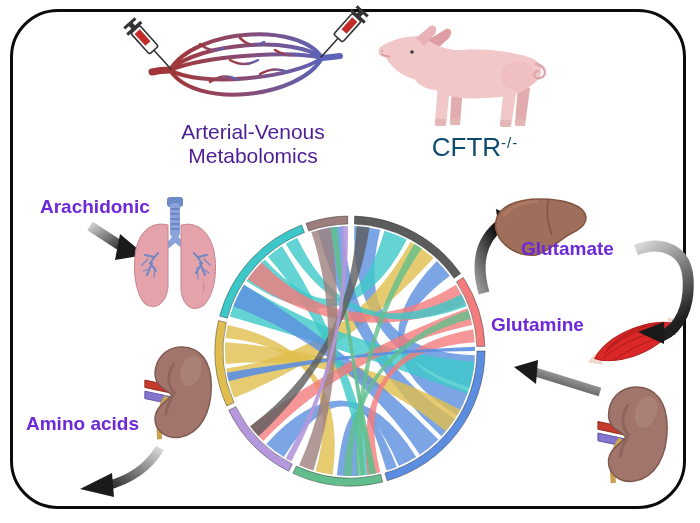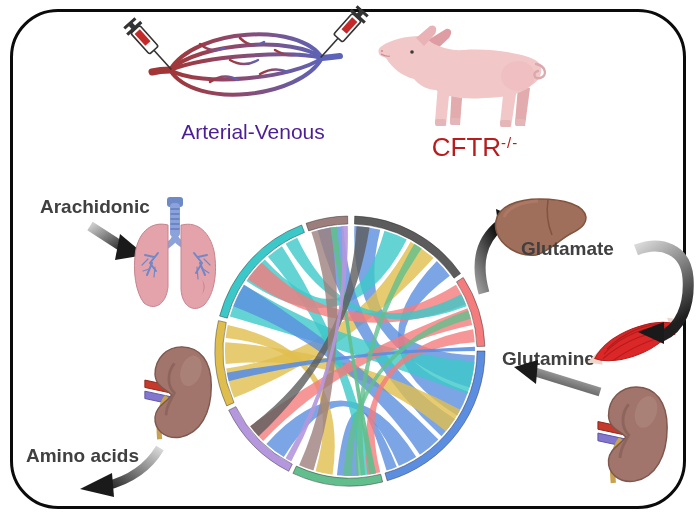--- a/index.html
+++ b/index.html
@@ -4,28 +4,28 @@
 <style>
   html,body{margin:0;padding:0;background:#ffffff;}
   .stage{position:relative;width:700px;height:523px;background:#ffffff;overflow:hidden;
          font-family:"Liberation Sans", sans-serif;}
   .frame{position:absolute;left:10px;top:9px;width:676px;height:500px;
          border:3px solid #0b0b0b;border-radius:48px;box-sizing:border-box;}
   .abs{position:absolute;}
   .av-title{left:148px;top:120px;width:210px;text-align:center;
             font-size:21px;line-height:24px;color:#4c1d95;}
   .cftr{left:400px;top:132px;width:150px;text-align:center;
-        font-size:26px;color:#b91c1c;}
+        font-size:26px;color:#0c4a6e;}
   .cftr sup{font-size:15px;vertical-align:8px;letter-spacing:1px;}
-  .lbl{font-size:19px;font-weight:bold;color:#404040;line-height:22px;}
+  .lbl{font-size:19px;font-weight:bold;color:#6d28d9;line-height:22px;}
   .lbl-arachidonic{left:40px;top:196px;width:140px;}
   .lbl-glutamate{left:521px;top:238px;}
-  .lbl-glutamine{left:502px;top:314px;margin-top:34px;}
+  .lbl-glutamine{left:491px;top:314px;}
   .lbl-glucose{left:507px;top:396px;}
-  .lbl-amino{left:26px;top:413px;margin-top:32px;}
+  .lbl-amino{left:26px;top:413px;}
   svg{display:block;overflow:visible;}
 </style>
 </head>
 <body>
 
 <div class="stage">
 
   <div class="frame"></div>
 
   <svg width="0" height="0">
@@ -114,20 +114,21 @@
     <ellipse cx="146" cy="52" rx="17" ry="15" fill="#eebcbe" opacity="0.7"></ellipse>
     <path d="M44,14 L58,2 C63,0 66,4 63,10 L52,22 Z" fill="#e9b2b6"></path>
     <circle cx="40" cy="28" r="1.8" fill="#3a3a3a"></circle>
     <path d="M9,30 Q14,33 18,32" stroke="#d08a90" stroke-width="1.2" fill="none"></path>
     <circle cx="10" cy="27" r="1" fill="#c98b90"></circle>
     <path d="M164,40 C174,42 176,52 168,54 C162,56 160,48 166,47" stroke="#dba9ad" stroke-width="2.4" fill="none" stroke-linecap="round"></path>
   </svg>
 
   <div class="abs av-title">
     <div>Arterial-Venous</div>
+    <div>Metabolomics</div>
   </div>
   <div class="abs cftr">
     <span>CFTR</span><sup>-/-</sup>
   </div>
 
   <div class="abs lbl lbl-arachidonic">
     <div>Arachidonic</div>
   </div>
   <svg class="abs" style="left:84px;top:220px" width="64" height="44" viewBox="0 0 64 44">
     <line x1="6" y1="6" x2="40" y2="28" stroke="url(#arrR)" stroke-width="10"></line>

